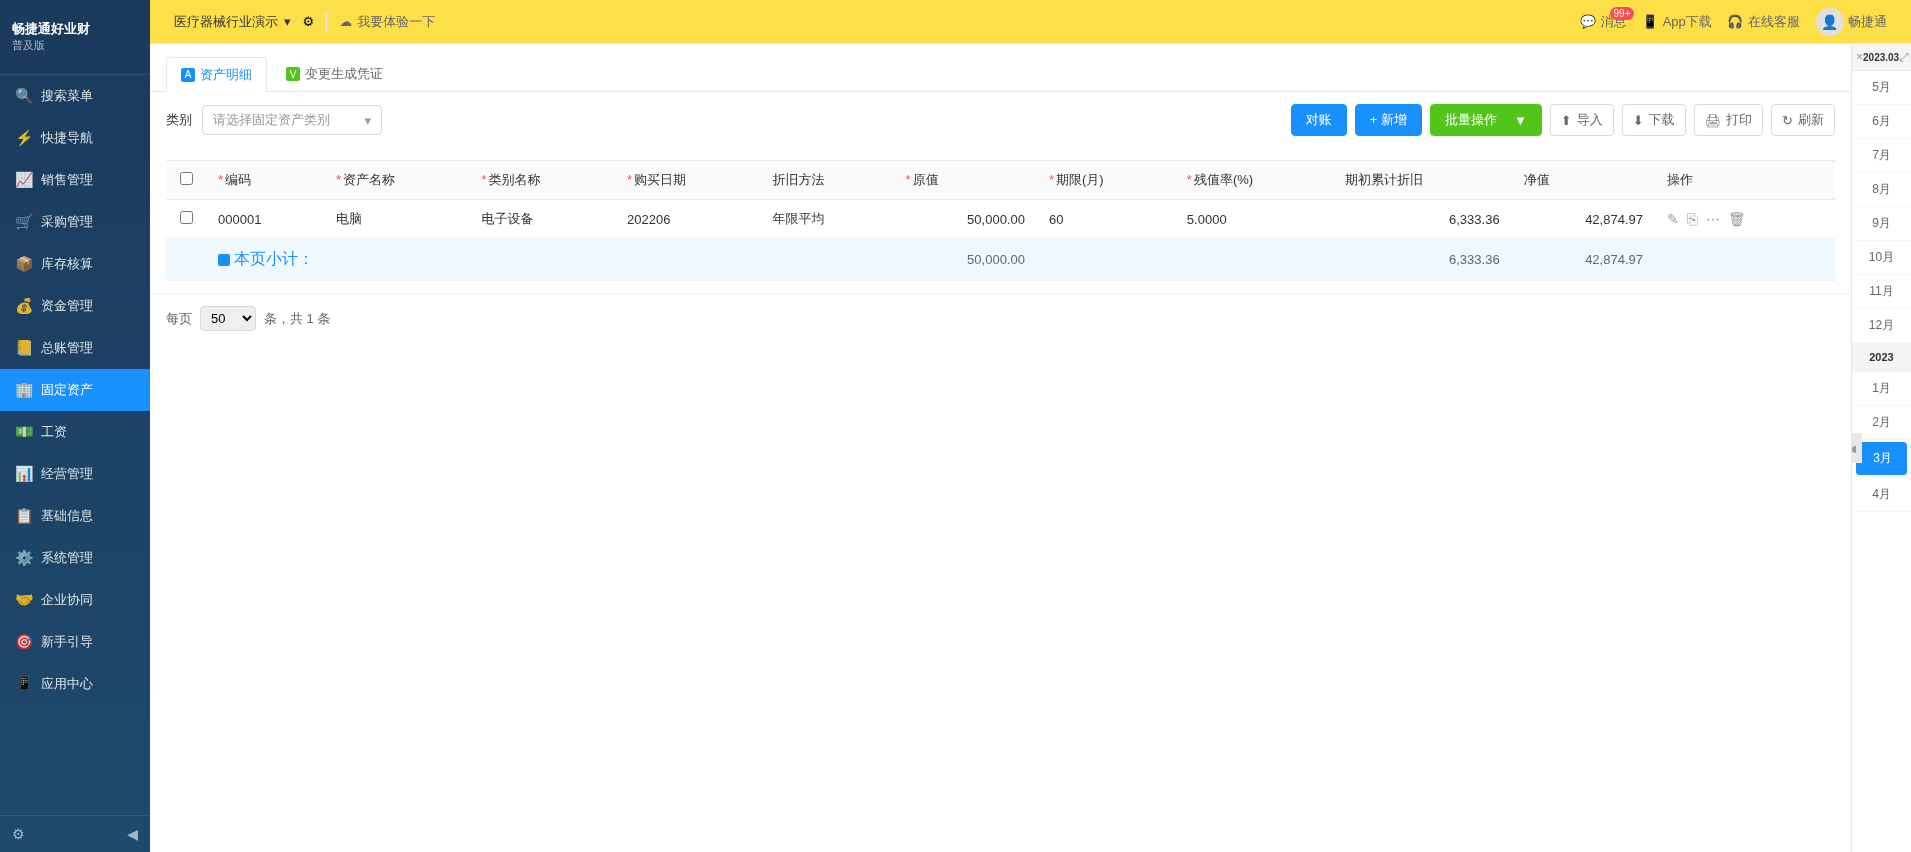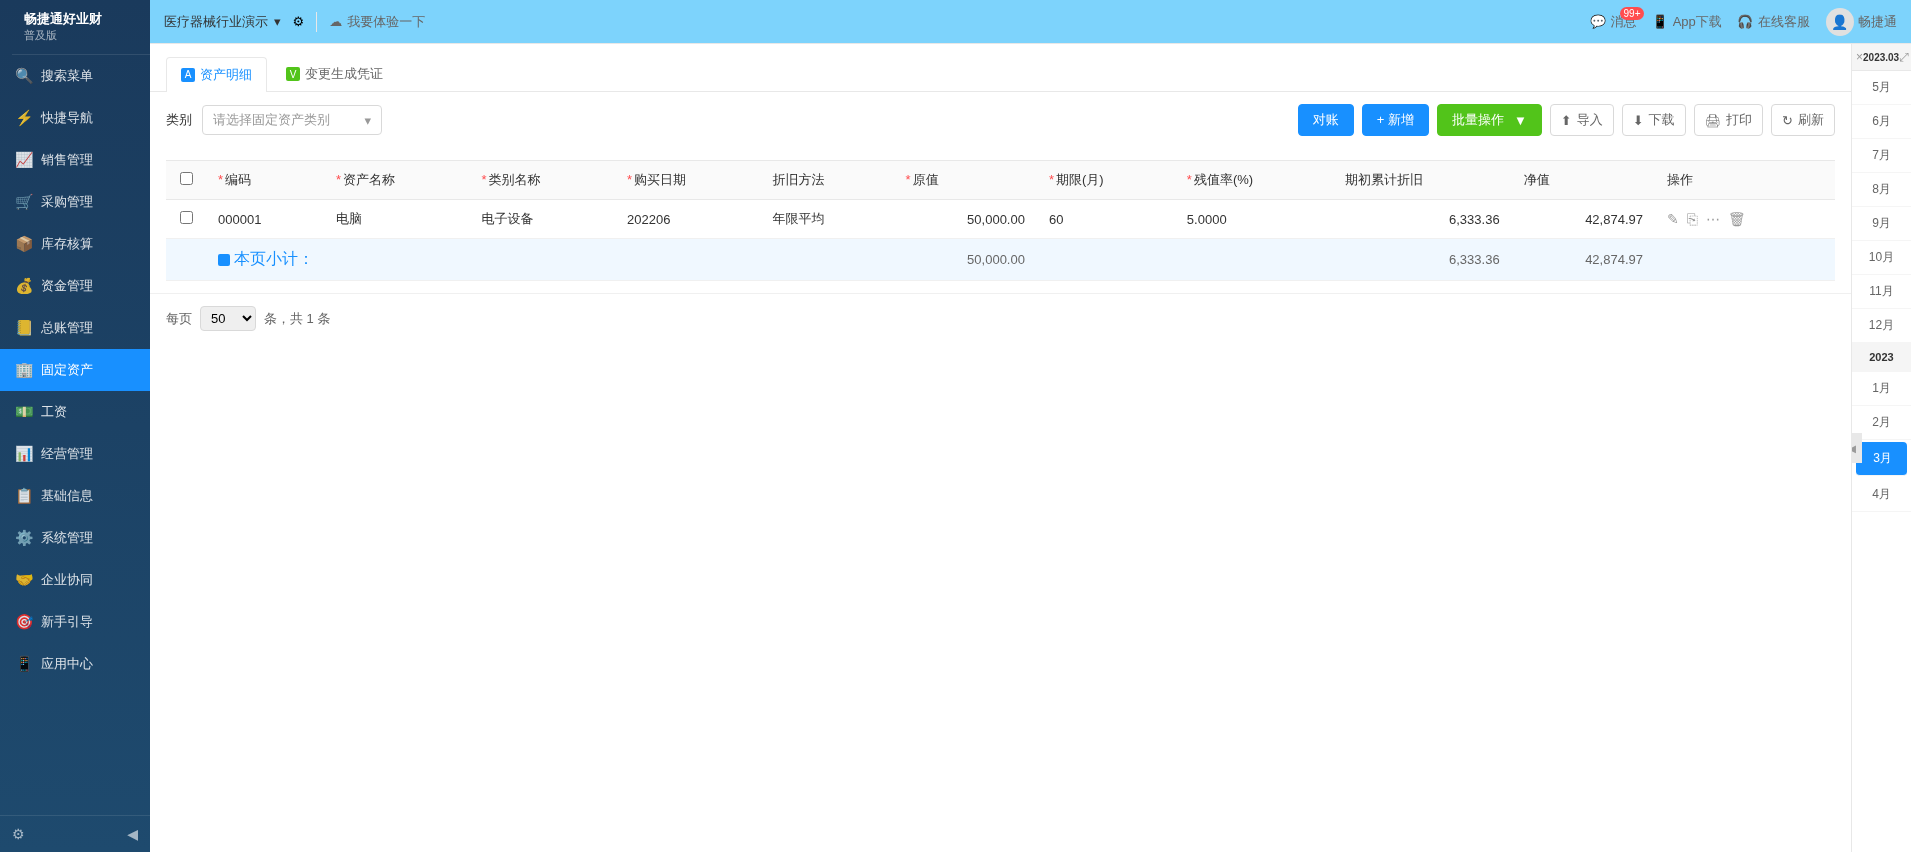--- a/index.html
+++ b/index.html
@@ -9,27 +9,26 @@
     .sidebar {
       width: 150px;
       background: linear-gradient(180deg, #1a3a5c 0%, #1e4a6e 100%);
       display: flex;
       flex-direction: column;
       flex-shrink: 0;
       height: 100%;
       position: relative;
     }
     .sidebar-logo {
-      padding: 10px 12px;
+      padding: 20px 12px;
       color: #fff;
       font-size: 13px;
       font-weight: bold;
       border-bottom: 1px solid rgba(255,255,255,0.1);
       line-height: 1.4;
-      margin-left: 12px;
     }
     .sidebar-logo .version {
       font-size: 11px;
       color: rgba(255,255,255,0.6);
       font-weight: normal;
     }
     .sidebar-scroll {
       flex: 1;
       overflow-y: auto;
       overflow-x: hidden;
@@ -65,24 +64,24 @@
     .main {
       flex: 1;
       display: flex;
       flex-direction: column;
       overflow: hidden;
     }
 
     
     .topbar {
       height: 44px;
-      background: #7dd3fc;
-      display: flex;
-      align-items: center;
-      padding: 0 14px;
+      background: #fde047;
+      display: flex;
+      align-items: center;
+      padding: 0 24px;
       border-bottom: 1px solid #e8e8e8;
       gap: 12px;
       flex-shrink: 0;
     }
     .topbar-company {
       display: flex;
       align-items: center;
       gap: 6px;
       font-size: 13px;
       color: #333;
@@ -254,21 +253,21 @@
       color: #333;
     }
     .btn-primary { background: #1890ff; color: #fff; border-color: #1890ff; }
     .btn-dz { background: #1890ff; color: #fff; border-color: #1890ff; }
     .btn-batch {
       background: #52c41a;
       color: #fff;
       border-color: #52c41a;
       display: flex;
       align-items: center;
-      gap: 10px;
+      gap: 17px;
     }
     .btn-icon-only {
       padding: 6px 10px;
       color: #666;
     }
 
     
     .table-wrap {
       padding: 12px 16px;
       overflow-x: auto;

